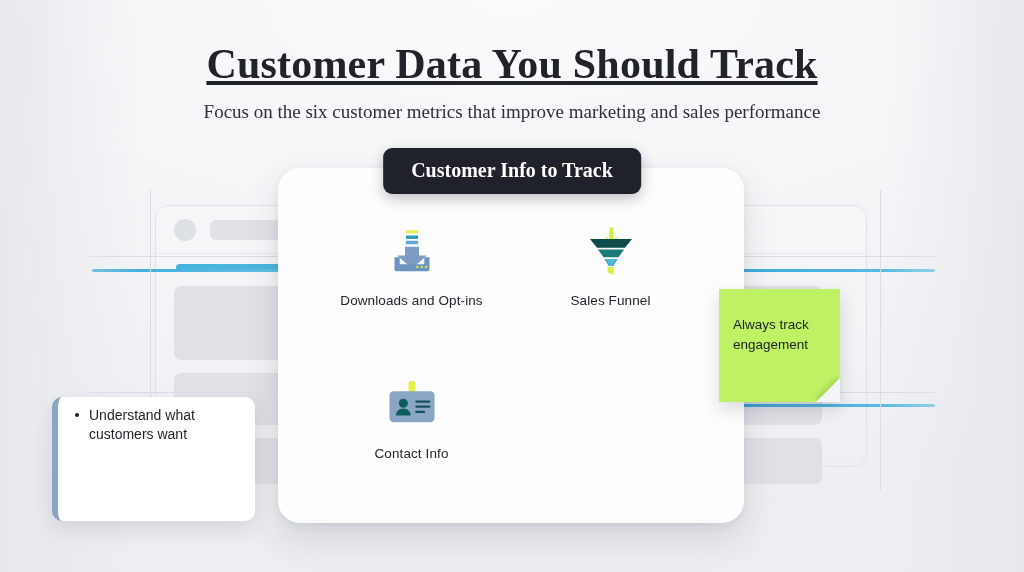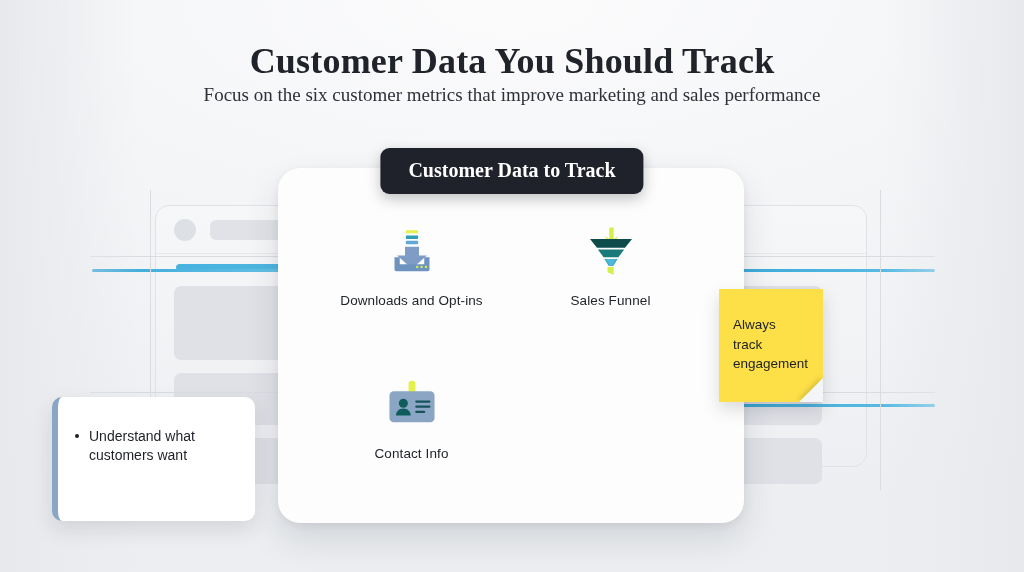--- a/index.html
+++ b/index.html
@@ -58,26 +58,27 @@
   }
   .rule-blue{
     position:absolute; height:3px; border-radius:2px;
     background:linear-gradient(90deg,#3aa9d8,#63c0e6);
   }
 
   
   #header{ position:absolute; left:0; right:0; top:40px; text-align:center; z-index:6;}
   #title{
     font-family:"Liberation Serif", serif;
-    font-size:36px; font-weight:bold; color:#20232a;
+    font-size:42px; font-weight:bold; color:#20232a;
     letter-spacing:.2px;
+    text-decoration:underline;
   }
   #subtitle{
     font-family:"Liberation Serif", serif;
-    font-size:19px; color:#2d3138; margin-top:2px;
+    font-size:19px; color:#2d3138; margin-top:13px;
   }
 
   
   #badge{
     position:absolute; left:50%; transform:translateX(-50%);
     top:148px; z-index:9;
     background:#1f222b; color:#ffffff;
     font-family:"Liberation Serif", serif;
     font-weight:bold; font-size:20px;
     padding:11px 28px 12px; border-radius:9px;
@@ -101,22 +102,22 @@
   .metric{ display:flex; flex-direction:column; align-items:center; justify-content:flex-start; }
   .metric .ico{ height:64px; display:flex; align-items:center; justify-content:center; }
   .metric .lbl{
     margin-top:9px; font-size:13.5px; color:#22262c; letter-spacing:.1px;
     text-align:center;
   }
 
   
   #sticky{
     position:absolute; left:719px; top:289px;
-    width:104px; height:113px;
-    background:#fde047;
+    width:121px; height:113px;
+    background:#bef264;
     z-index:8;
     box-shadow:0 7px 16px rgba(40,45,60,.17);
     padding:26px 26px 0 14px;
   }
   #sticky-text{
     font-size:13.5px; color:#1d2026; line-height:1.45;
   }
   #sticky-fold{
     position:absolute; right:0; bottom:0;
     width:0; height:0;
@@ -126,21 +127,21 @@
   }
 
   
   #bullets-card{
     position:absolute; left:52px; top:397px;
     width:203px; height:124px;
     background:#ffffff; border-radius:10px;
     border-left:6px solid #8aa6c4;
     box-shadow:0 9px 20px rgba(40,45,60,.12);
     z-index:8;
-    padding:30px 14px 14px 16px;
+    padding:9px 14px 14px 16px;
   }
   #bullets-list{ list-style:none; }
   #bullets-list li{
     position:relative; padding-left:15px;
     font-size:14px; line-height:1.33; color:#1d2026;
     margin-bottom:11px;
   }
   #bullets-list li:last-child{ margin-bottom:0; }
   #bullets-list li::before{
     content:""; position:absolute; left:1px; top:7px;
@@ -185,21 +186,21 @@
 
   <div class="edge-shade l"></div>
   <div class="edge-shade r"></div>
 </div>
 
 <div id="header">
   <div id="title">Customer Data You Should Track</div>
   <div id="subtitle">Focus on the six customer metrics that improve marketing and sales performance</div>
 </div>
 
-<div id="badge">Customer Data to Track</div>
+<div id="badge">Customer Info to Track</div>
 
 <div id="main-card">
   <div id="metric-grid">
 
     <div class="metric">
       <div class="ico">
         <svg width="56" height="56" viewBox="0 0 64 64">
           <rect x="25" y="7" width="14" height="3.5" rx="1" fill="#e6f04a"></rect>
           <rect x="25" y="13" width="14" height="4" rx="1" fill="#2e9fb5"></rect>
           <rect x="25" y="19" width="14" height="4" rx="1" fill="#5fa8d8"></rect>

